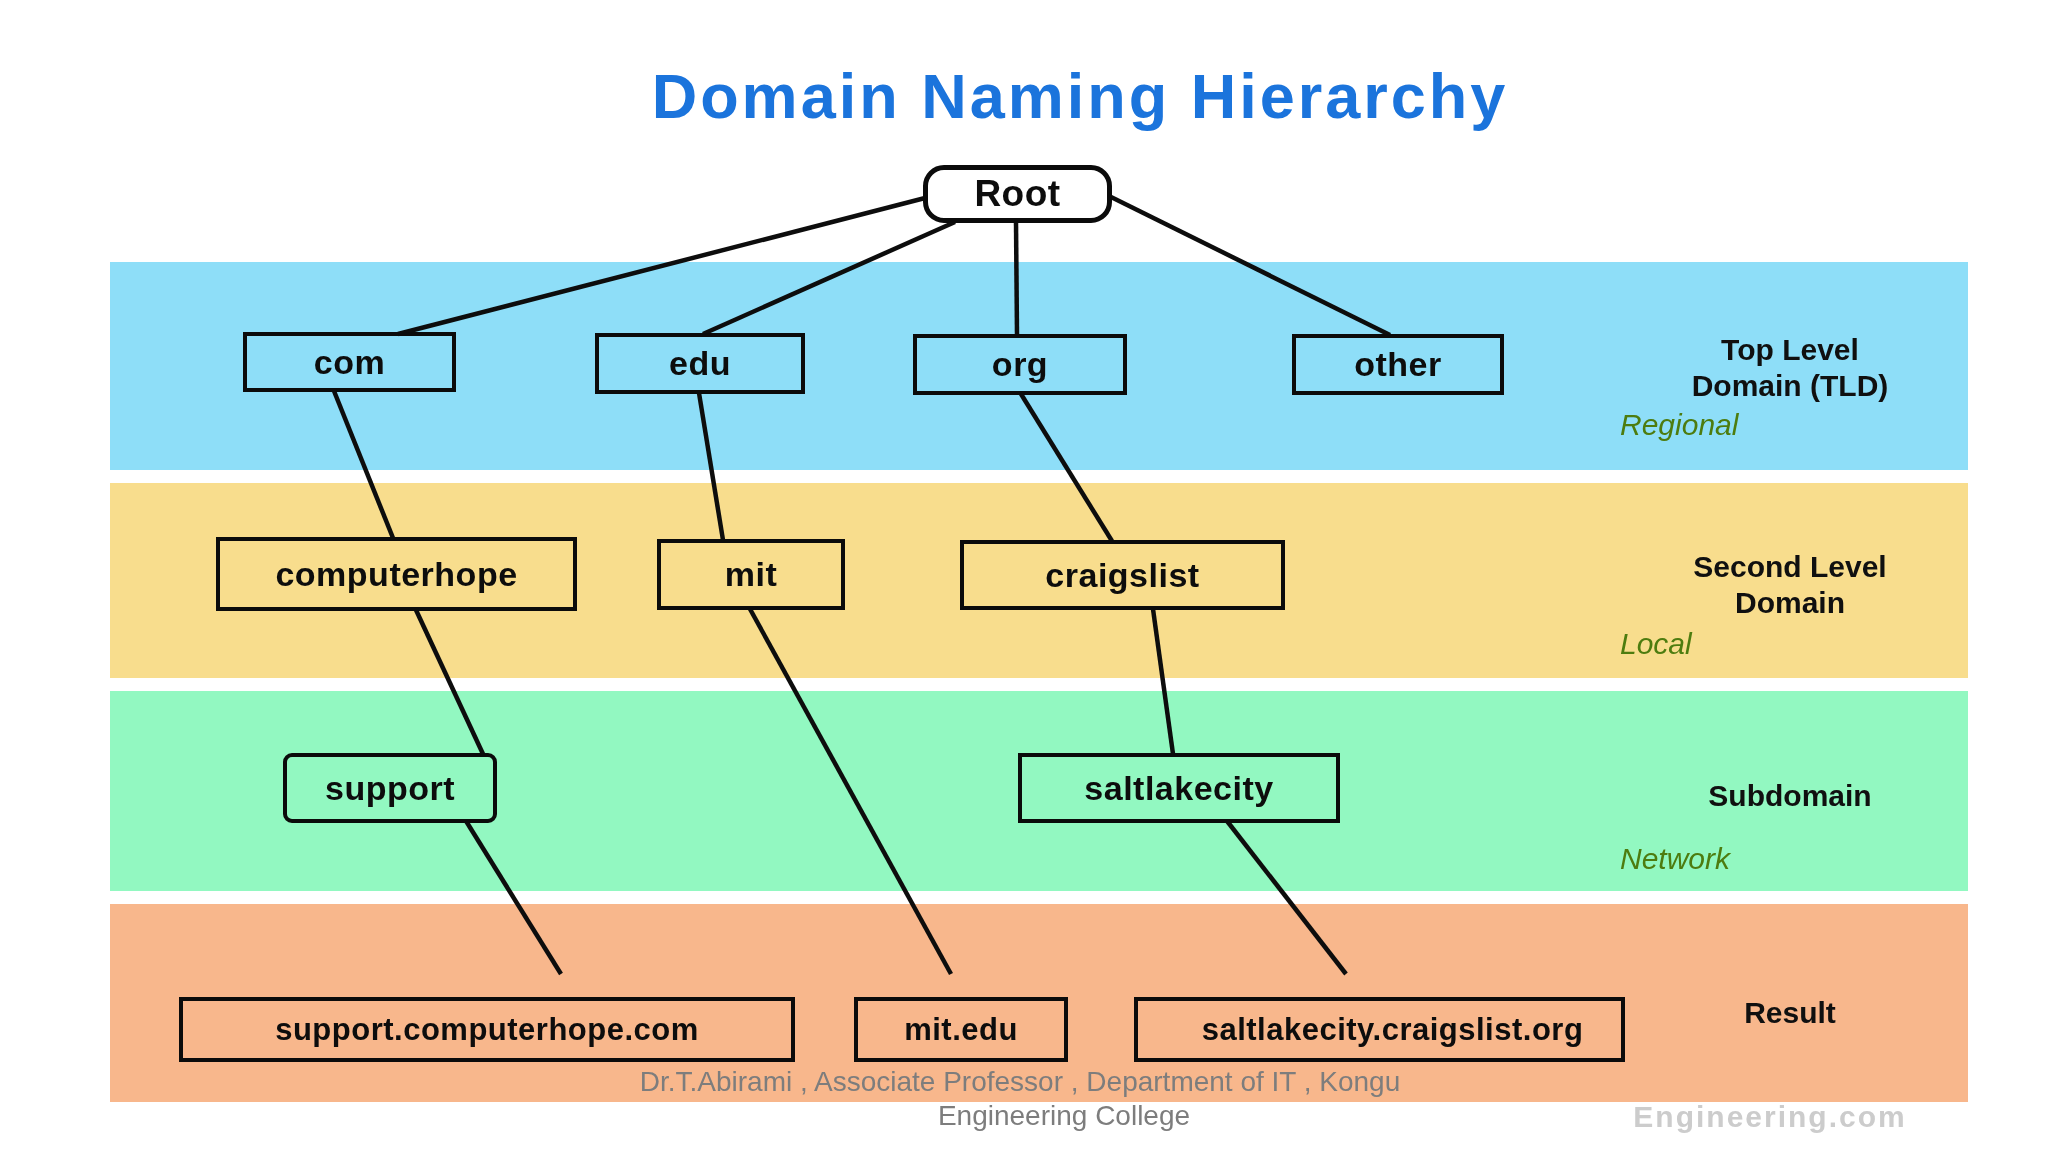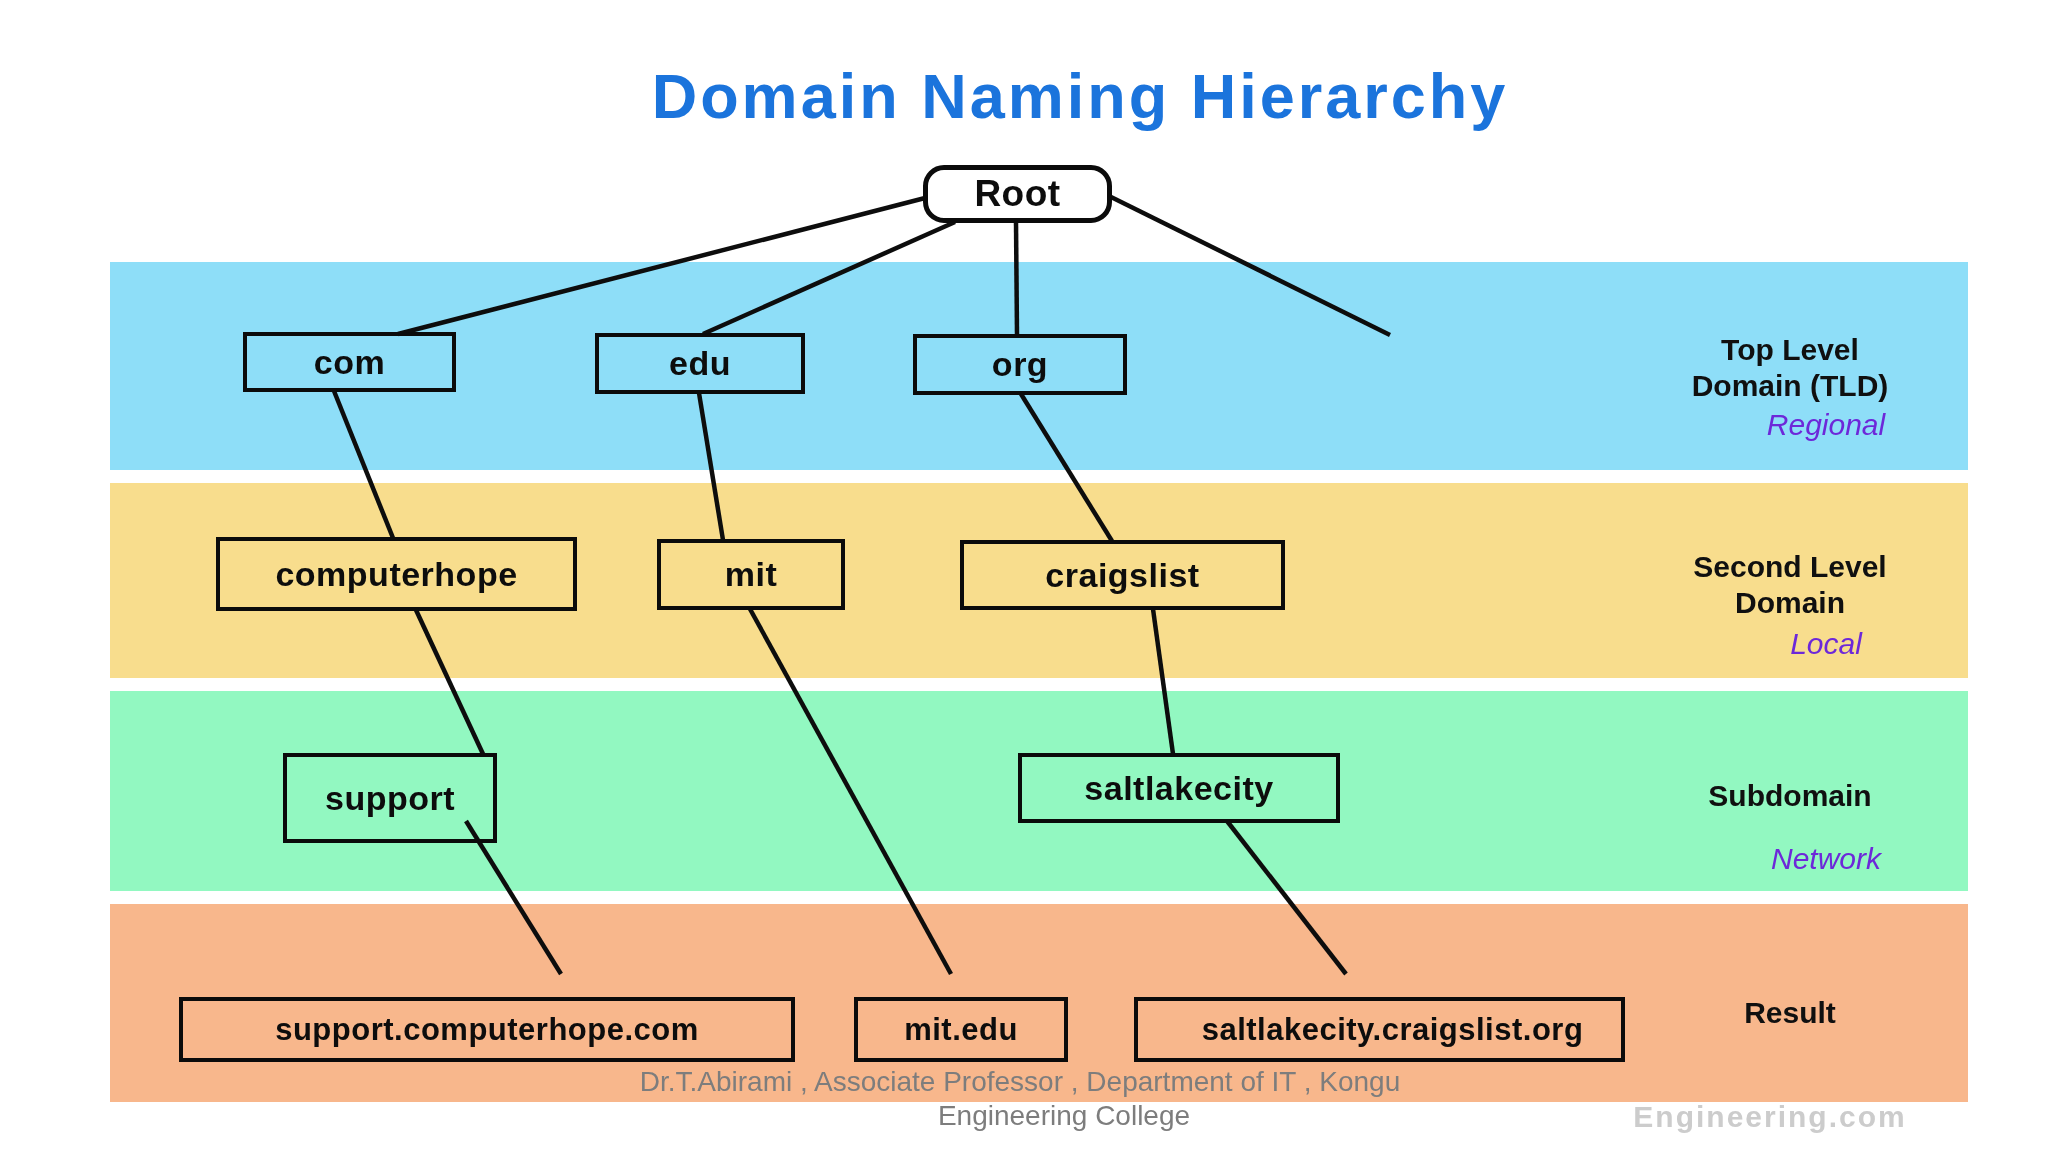--- a/index.html
+++ b/index.html
@@ -21,22 +21,22 @@
   }
   .node.root{background:#ffffff;border-width:5px;font-size:37px;}
   .node.result{font-size:31px;margin-top:24px;}
   .band-label{
     position:absolute;left:1620px;width:340px;z-index:3;text-align:center;
     color:#101010;
   }
   .band-label .name{
     font-size:30px;font-weight:700;line-height:1.2;margin:0 auto;width:246px;
   }
-  .qual-abs{position:absolute;left:1656px;width:340px;text-align:center;
-    font-size:30px;font-style:italic;color:#6d28d9;z-index:3;}
+  .qual-abs{position:absolute;left:1620px;width:340px;text-align:left;
+    font-size:30px;font-style:italic;color:#4d7c0f;z-index:3;}
   .footer-line{
     position:absolute;left:0;width:2040px;text-align:center;z-index:4;
     font-size:28px;color:#7d7d7d;
   }
   .watermark{
     position:absolute;left:1600px;top:1100px;width:340px;z-index:4;
     font-size:30px;font-weight:700;letter-spacing:2px;color:#cccccc;
     text-align:center;white-space:nowrap;
   }
 </style>
@@ -67,26 +67,27 @@
       <line x1="466" y1="821" x2="561" y2="974"></line>
       <line x1="1227" y1="821" x2="1346" y2="974"></line>
     </g>
   </svg>
 
   <div class="node root" style="left:923px;top:165px;width:189px;height:58px;border-radius:21px;">Root</div>
 
   <div class="node" style="left:243px;top:332px;width:213px;height:60px;">com</div>
   <div class="node" style="left:595px;top:333px;width:210px;height:61px;">edu</div>
   <div class="node" style="left:913px;top:334px;width:214px;height:61px;">org</div>
+  <div class="node" style="left:1292px;top:334px;width:212px;height:61px;">other</div>
 
   <div class="node" style="left:216px;top:537px;width:361px;height:74px;">computerhope</div>
   <div class="node" style="left:657px;top:539px;width:188px;height:71px;">mit</div>
   <div class="node" style="left:960px;top:540px;width:325px;height:70px;">craigslist</div>
 
-  <div class="node" style="left:283px;top:753px;width:214px;height:90px;">support</div>
+  <div class="node" style="left:283px;top:753px;width:214px;height:70px;border-radius:9px;">support</div>
   <div class="node" style="left:1018px;top:753px;width:322px;height:70px;">saltlakecity</div>
 
   <div class="node result" style="left:179px;top:973px;width:616px;height:65px;">support.computerhope.com</div>
   <div class="node result" style="left:854px;top:973px;width:214px;height:65px;">mit.edu</div>
   <div class="node result" style="left:1134px;top:973px;width:491px;height:65px;padding-left:26px;">saltlakecity.craigslist.org</div>
 
   <div class="band-label" style="top:332px;">
     <div class="name">Top Level Domain (TLD)</div>
   </div>
   <div class="qual-abs" style="top:408px;">Regional</div>

